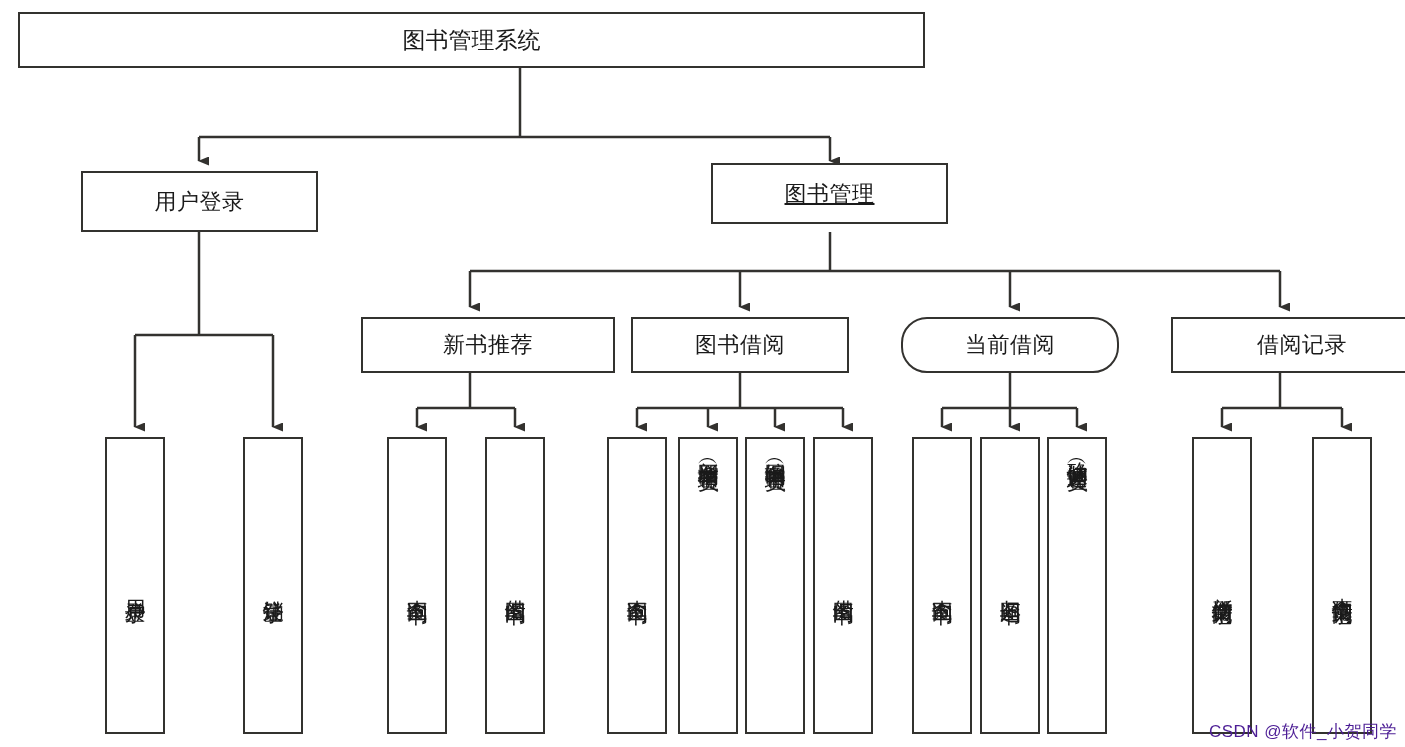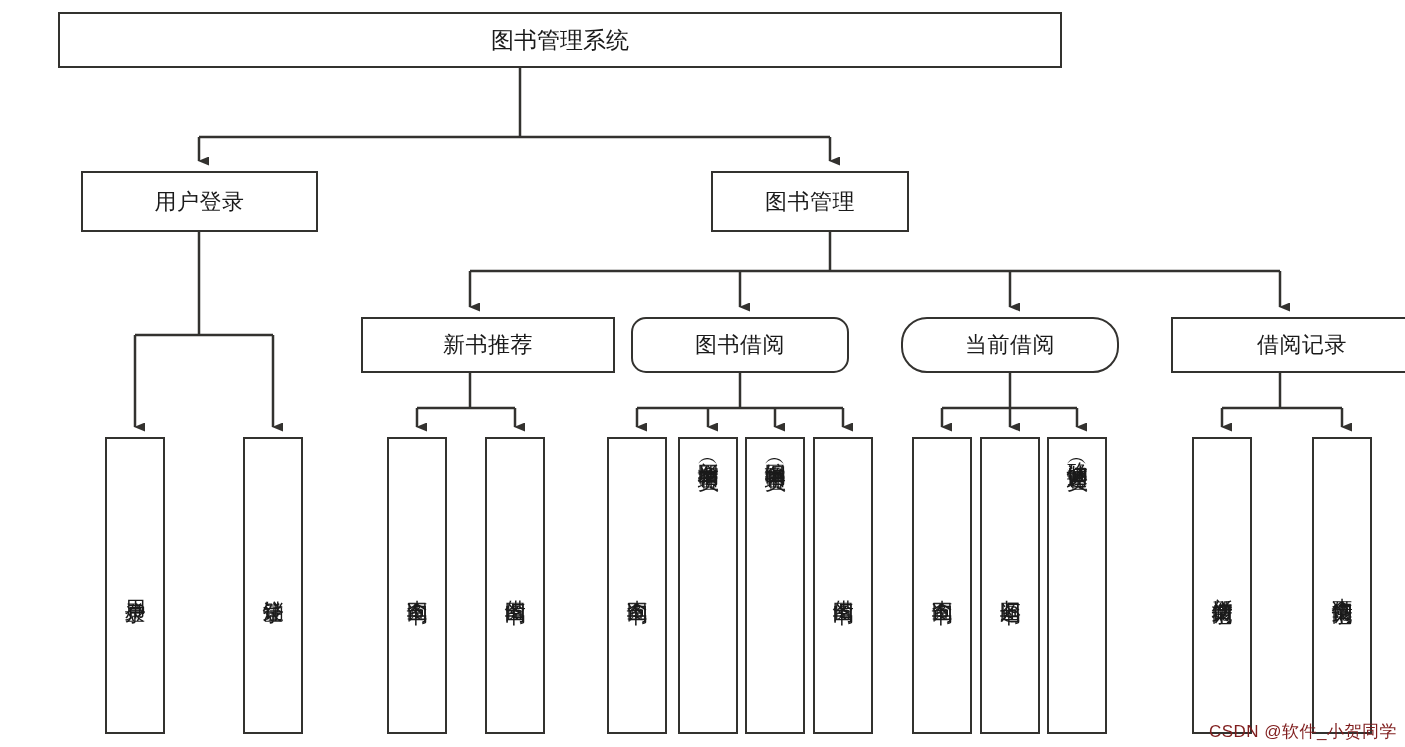--- a/index.html
+++ b/index.html
@@ -65,21 +65,21 @@
   }
   .leaf.top-text {
     align-items: flex-start;
     padding-top: 6px;
   }
   .watermark {
     position: absolute;
     right: 8px;
     bottom: 4px;
     font-size: 17px;
-    color: #7f1d1d;
+    color: #4c1d95;
     letter-spacing: 0.5px;
     white-space: nowrap;
   }
 </style>
 </head>
 <body>
 
 <div id="canvas">
 
   <svg class="edges" viewBox="0 0 1405 747">
@@ -125,35 +125,35 @@
       <path d="M1010,408 L1010,427" marker-end="url(#arrow)"></path>
       <path d="M1077,408 L1077,427" marker-end="url(#arrow)"></path>
 
       <path d="M1280,373 L1280,408"></path>
       <path d="M1222,408 L1342,408"></path>
       <path d="M1222,408 L1222,427" marker-end="url(#arrow)"></path>
       <path d="M1342,408 L1342,427" marker-end="url(#arrow)"></path>
     </g>
   </svg>
 
-  <div class="node root" style="left:18px; top:12px; width:1004px; height:56px;margin-left:40px;">
+  <div class="node root" style="left:18px; top:12px; width:907px; height:56px;">
     <span>图书管理系统</span>
   </div>
 
   <div class="node horiz" style="left:81px; top:171px; width:237px; height:61px;">
     <span>用户登录</span>
   </div>
-  <div class="node horiz" style="left:711px; top:171px; width:198px; height:61px;">
+  <div class="node horiz" style="left:711px; top:163px; width:237px; height:61px;text-decoration:underline;">
     <span>图书管理</span>
   </div>
 
   <div class="node horiz" style="left:361px; top:317px; width:254px; height:56px;">
     <span>新书推荐</span>
   </div>
-  <div class="node horiz" style="left:631px; top:317px; width:218px; height:56px;border-radius:15px;">
+  <div class="node horiz" style="left:631px; top:317px; width:218px; height:56px;">
     <span>图书借阅</span>
   </div>
   <div class="node horiz" style="left:901px; top:317px; width:218px; height:56px;border-radius:26px;">
     <span>当前借阅</span>
   </div>
   <div class="node horiz" style="left:1171px; top:317px; width:262px; height:56px;">
     <span>借阅记录</span>
   </div>
 
   <div class="leaf center-text" style="left:105px; top:437px; width:60px; height:297px;">

